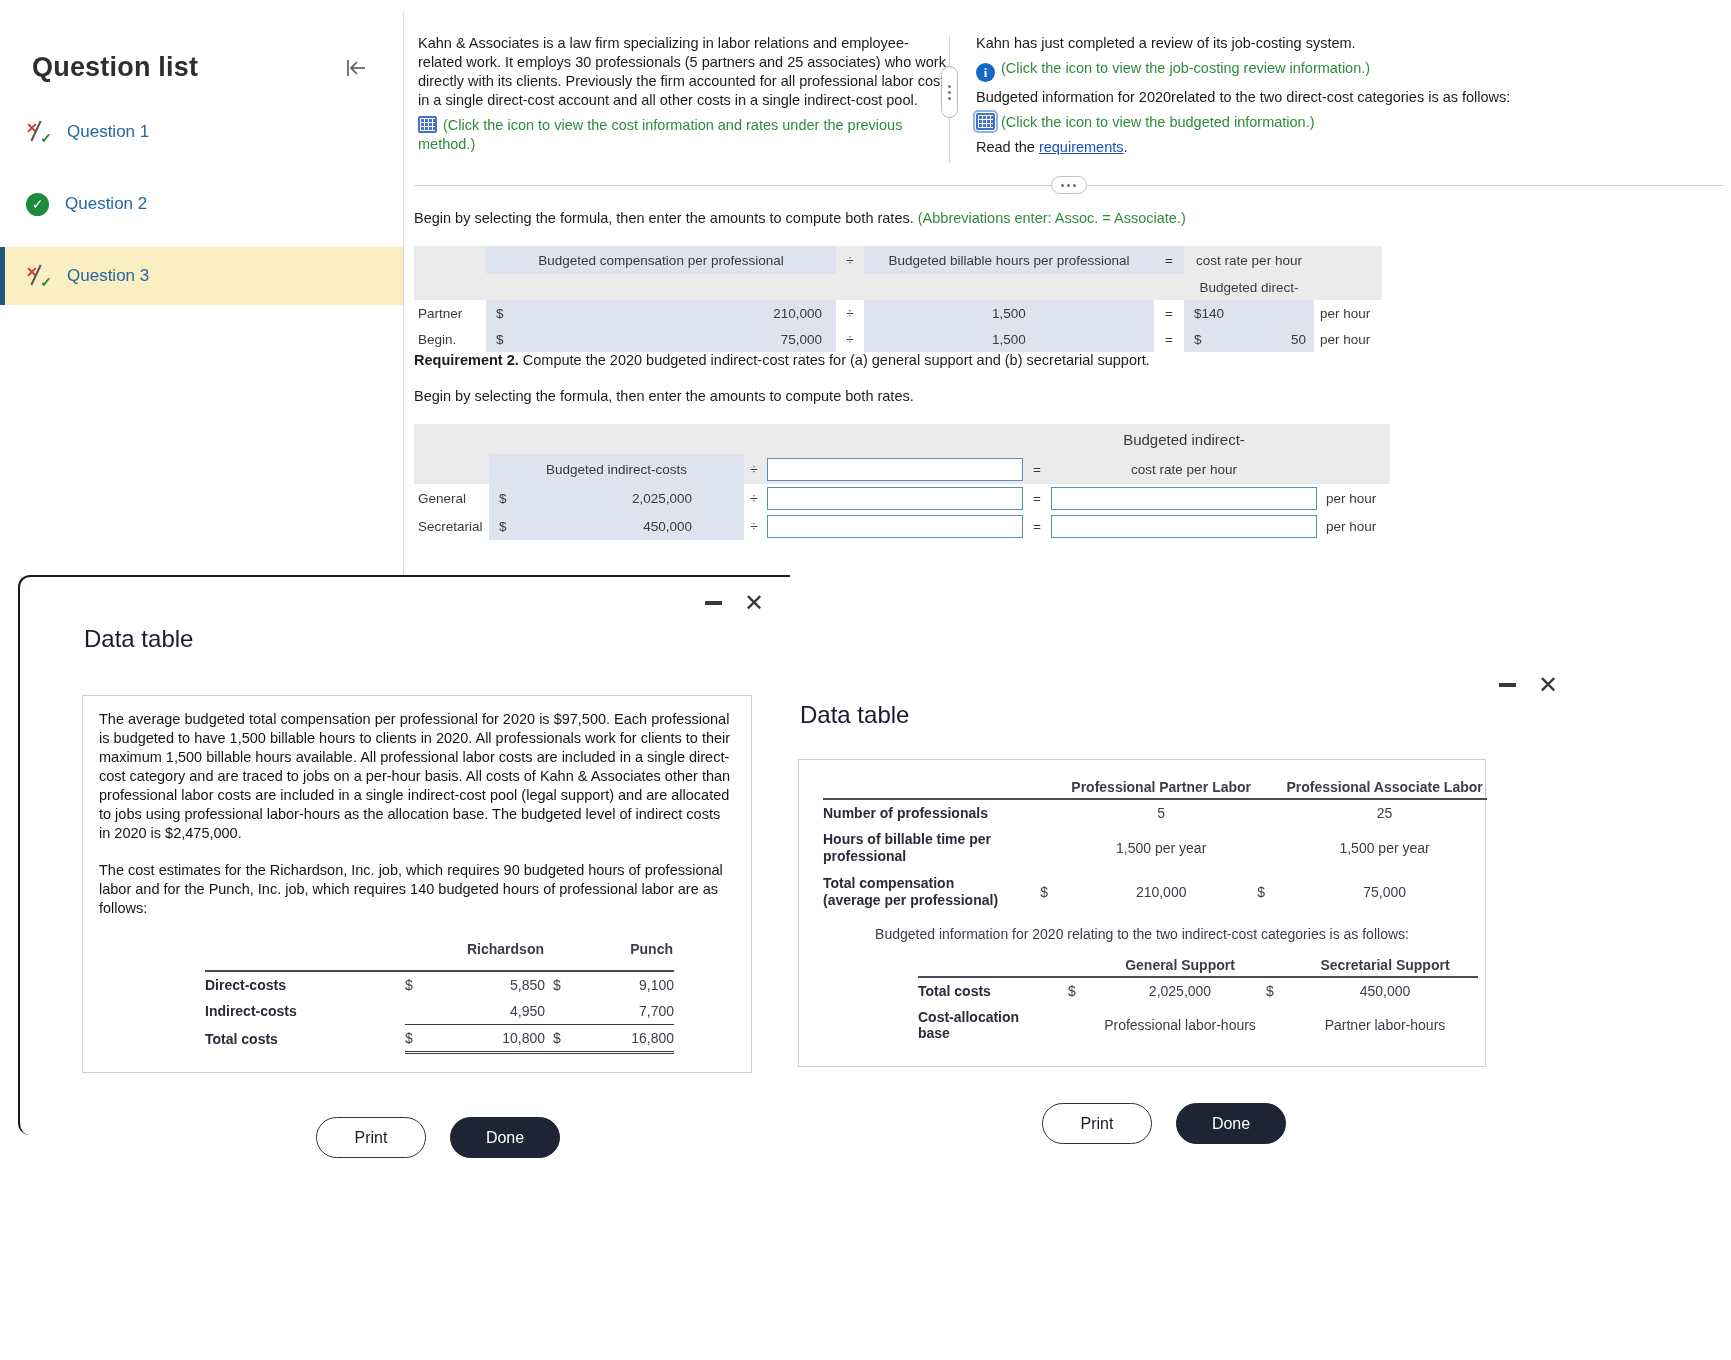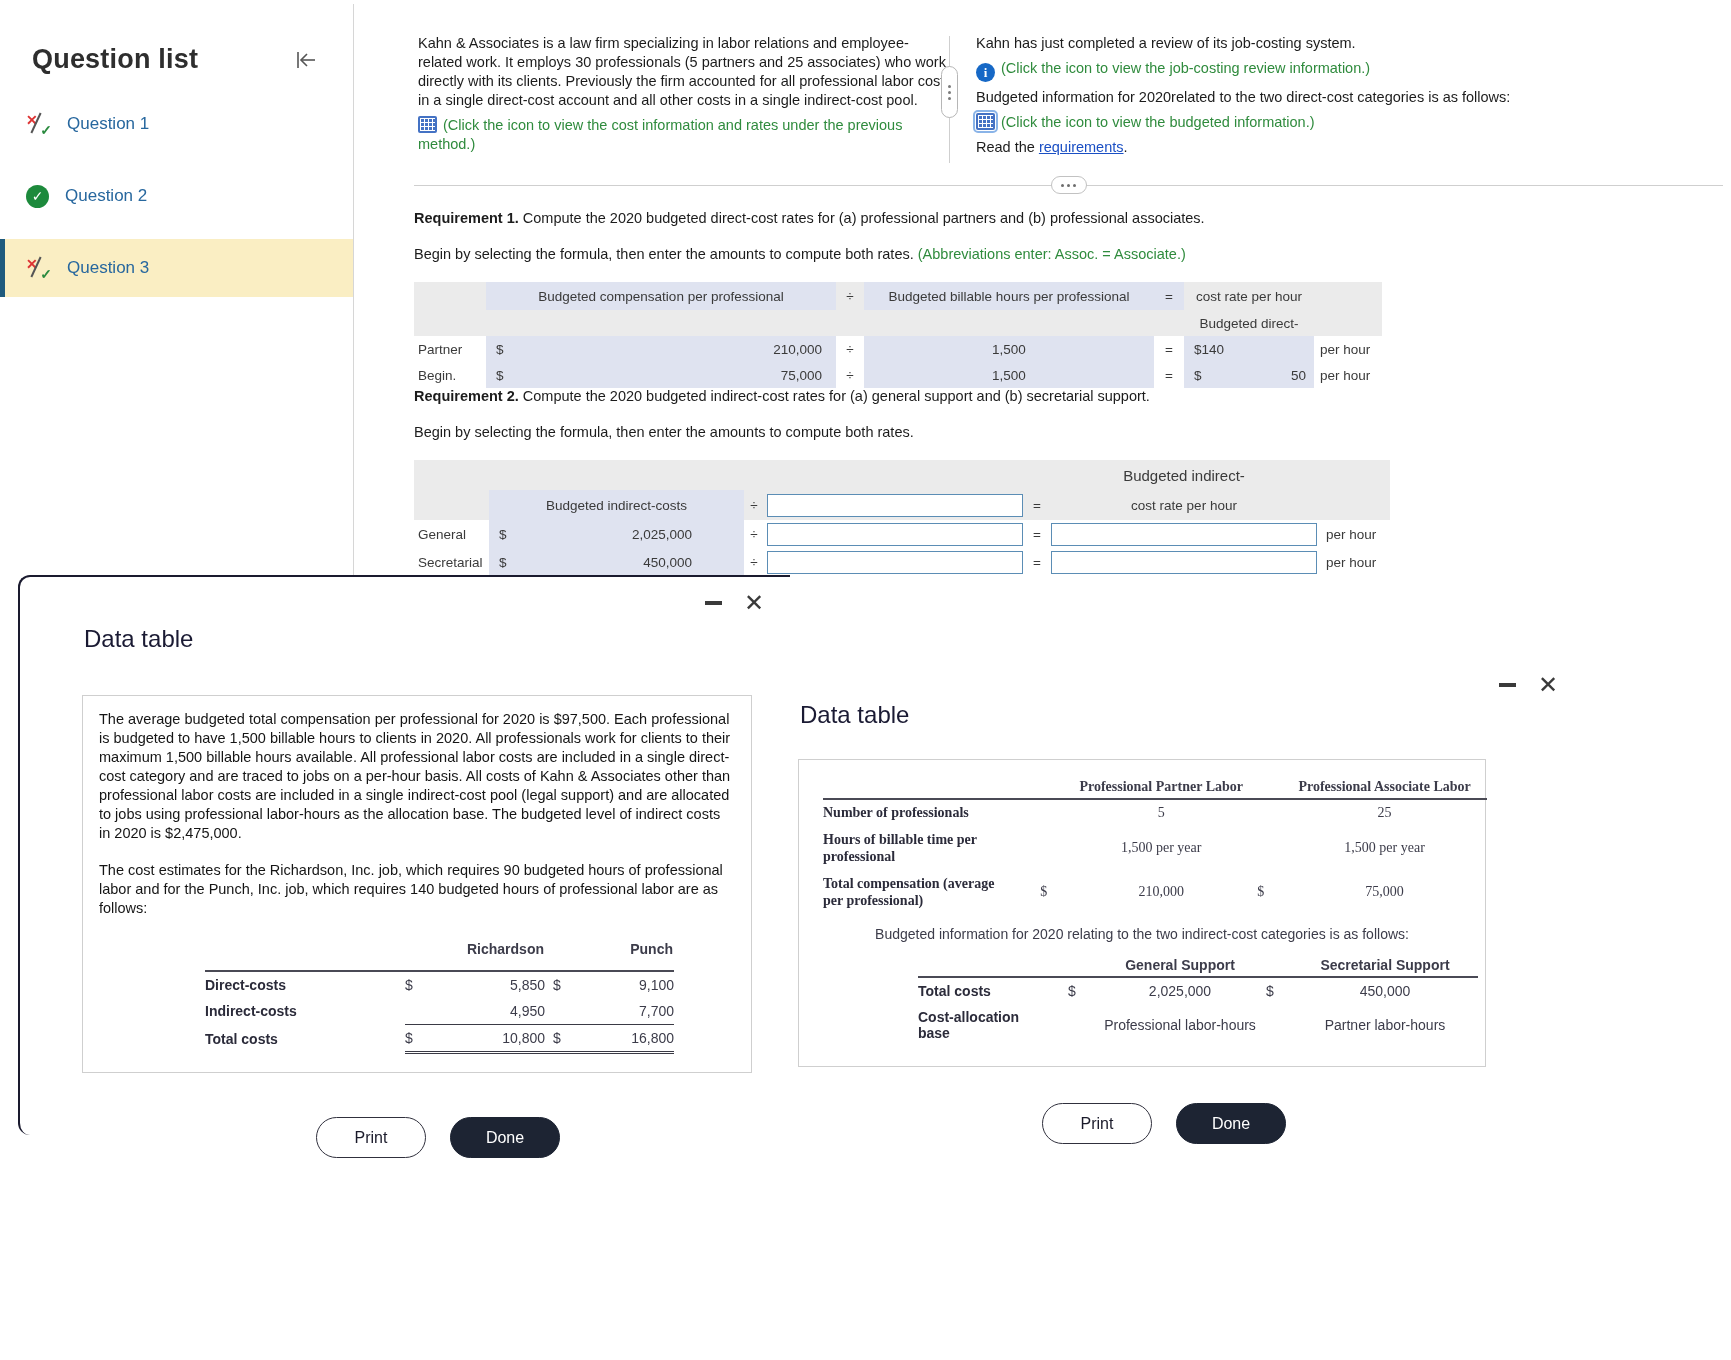--- a/index.html
+++ b/index.html
@@ -8,21 +8,21 @@
     width: 1731px; height: 1360px;
     background: #ffffff;
     font-family: "Liberation Sans", sans-serif;
     color: #1a1a1a;
     overflow: hidden;
   }
   #root { position: relative; width: 1731px; height: 1360px; }
 
   
   .sidebar {
-    position: absolute; left: 0; top: 4px; width: 354px; height: 630px;
+    position: absolute; left: 0; top: 12px; width: 404px; height: 630px;
     background: #fff; border-right: 1px solid #d6d6d6;
   }
   .sidebar-head {
     display: flex; align-items: center; justify-content: space-between;
     padding: 40px 32px 0 32px;
   }
   .sidebar-title { font-size: 27px; font-weight: bold; color: #2e2e2e; letter-spacing: .2px; }
   .collapse-btn { width: 30px; height: 30px; display:flex; align-items:center; justify-content:center; cursor:pointer; }
   .collapse-btn svg { display:block; }
 
@@ -253,23 +253,20 @@
       <div class="hr-dots">
           <i></i>
           <i></i>
           <i></i>
         </div>
     </div>
 
     <div class="req-body">
 
       <div class="req-line">
-        <b>Requirement 1.</b><span> Compute the 2020 budgeted direct-cost rates for (a) professional partners and (b) professional associates.</span>
-      </div>
-      <div class="req-line">
         <span>Begin by selecting the formula, then enter the amounts to compute both rates. </span><span class="abbr">(Abbreviations enter: Assoc. = Associate.)</span>
       </div>
 
       <table class="formula">
         <tbody>
             <tr>
           <td class="hdr-bg" style="height:28px;"></td>
           <td class="cellblue c">Budgeted compensation per professional</td>
           <td class="opcol">÷</td>
           <td class="cellblue c">Budgeted billable hours per professional</td>
@@ -455,21 +452,21 @@
   </div>
 
   <div class="modal modal-2">
     <div class="win-ctrls" style="right:12px; top:18px;">
       <span class="min"></span>
       <span class="cls">✕</span>
     </div>
     <div class="modal-title">Data table</div>
 
     <div class="panel p2">
-      <table class="fin" style="margin: 6px 16px 0 10px; width:664px;font-family:Liberation Serif, serif;">
+      <table class="fin" style="margin: 6px 16px 0 10px; width:664px;">
         <tbody>
             <tr>
           <th style="width:210px;"></th>
           <th style="width:24px;"></th>
           <th class="c" style="width:186px;">Professional Partner Labor</th>
           <th style="width:24px;"></th>
           <th class="c" style="width:198px;">Professional Associate Labor</th>
         </tr>
         <tr>
           <td class="tline" style="padding:0;"></td>

